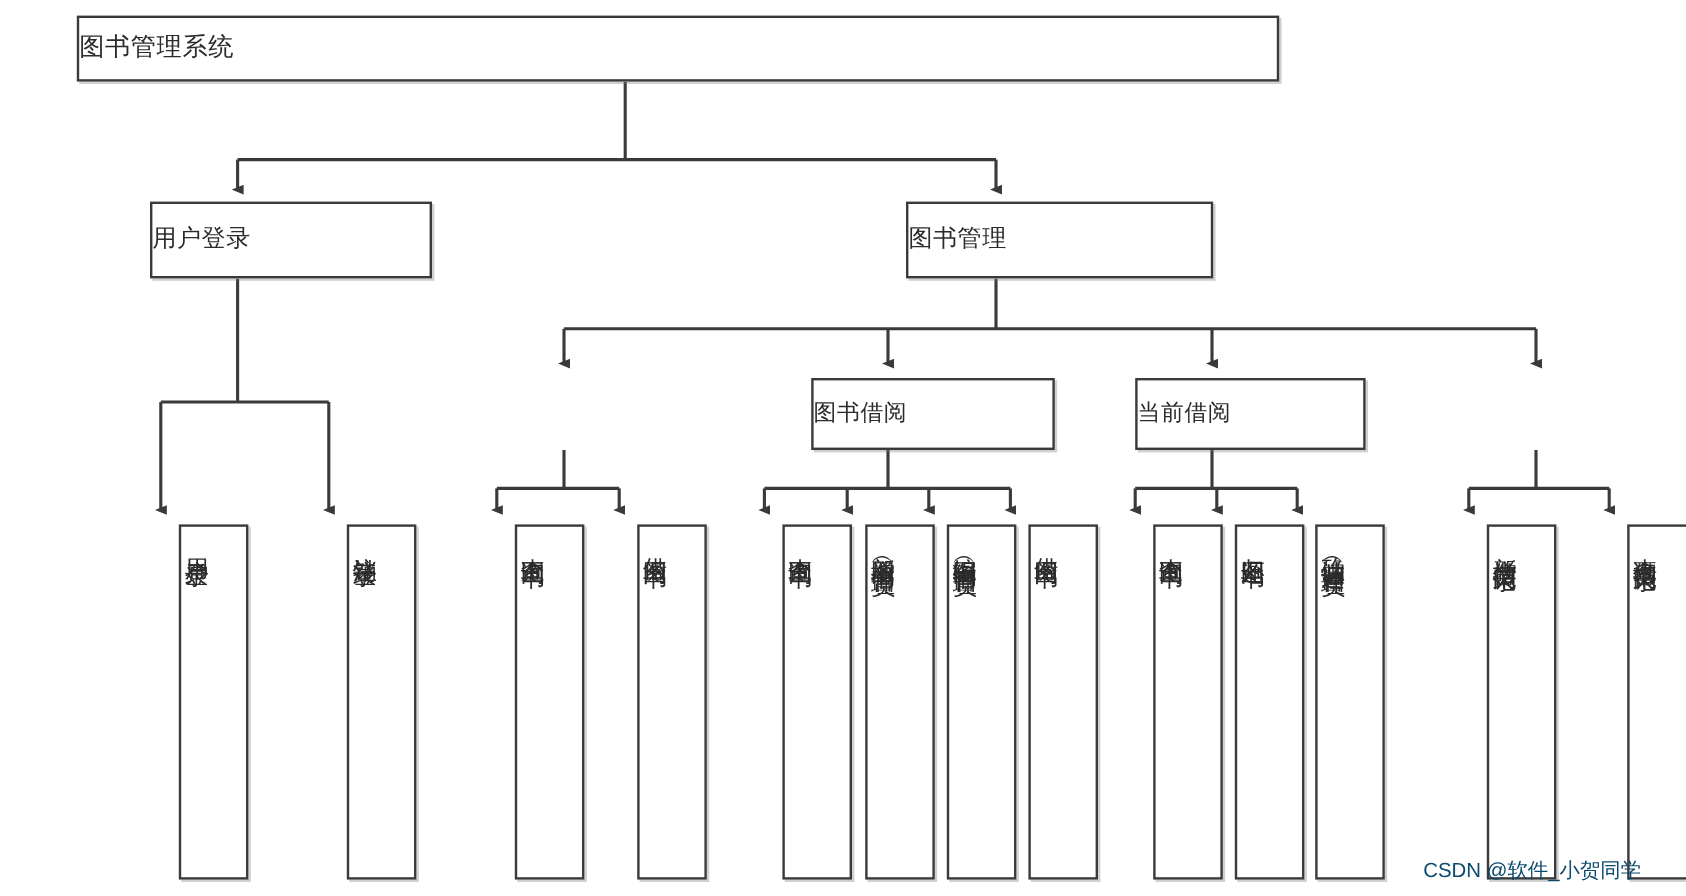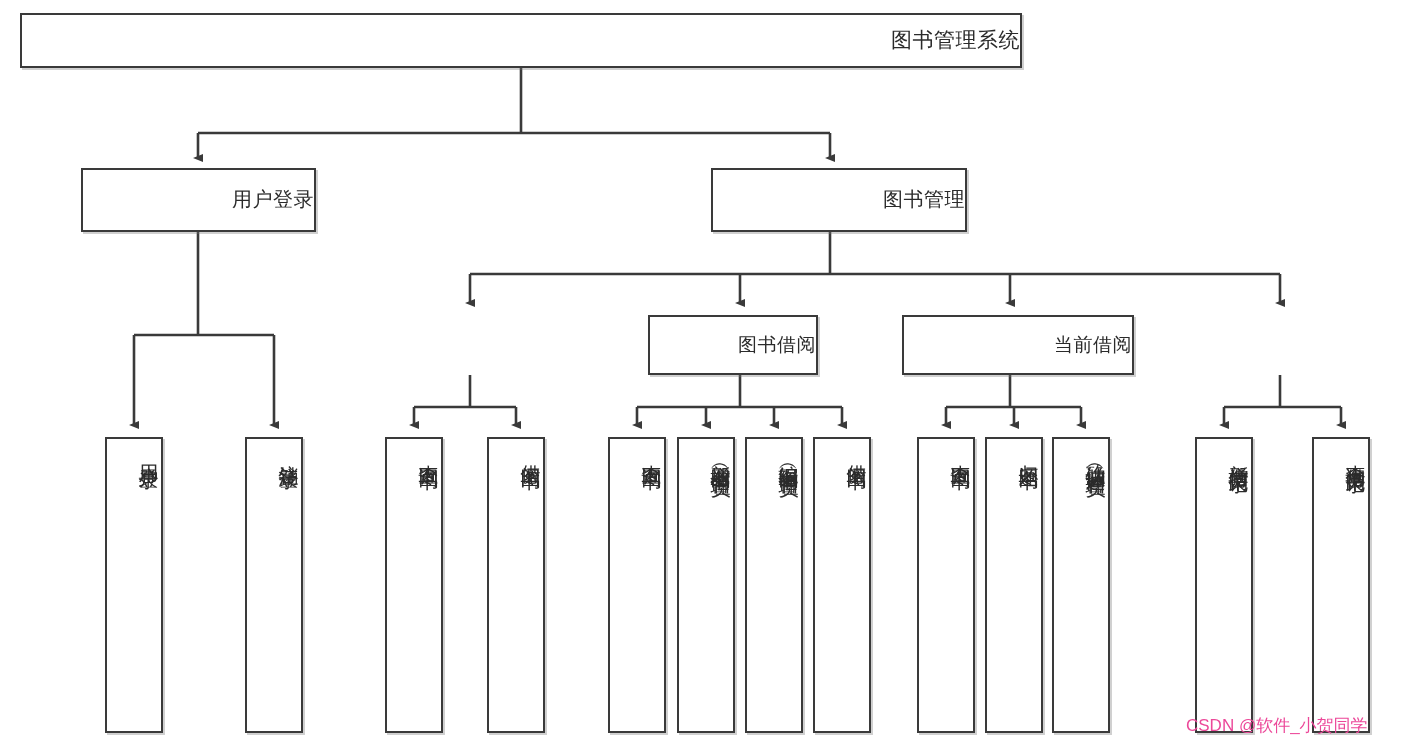--- a/index.html
+++ b/index.html
@@ -25,24 +25,25 @@
     height: 747px;
     pointer-events: none;
   }
   .node {
     position: absolute;
     box-sizing: border-box;
     background: #ffffff;
     border: 2px solid #3a3a3a;
     display: flex;
     align-items: center;
-    justify-content: flex-end;
+    justify-content: flex-start;
     color: #2b2b2b;
     box-shadow: 2px 2px 0 rgba(120,120,120,0.35);
     z-index: 2;
+    margin-left: 44px;
   }
   .node .label {
     display: block;
     text-align: center;
     line-height: 1.18;
     letter-spacing: 0.5px;
   }
   .node.root .label { font-size: 21px; }
   .node.lvl2 .label { font-size: 20px; }
   .node.lvl3 .label { font-size: 19px; }
@@ -56,21 +57,21 @@
     font-size: 20px;
     line-height: 1.22;
     letter-spacing: 2px;
     white-space: nowrap;
   }
   .watermark {
     position: absolute;
     left: 1186px;
     top: 714px;
     font-size: 17px;
-    color: #ec4899;
+    color: #0c4a6e;
     white-space: nowrap;
     z-index: 3;
   }
 </style>
 </head>
 <body>
 
 <div id="canvas">
 
   <svg id="edges" viewBox="0 0 1405 747" xmlns="http://www.w3.org/2000/svg">
@@ -127,24 +128,24 @@
     <span class="label">图书管理系统</span>
   </div>
 
   <div class="node lvl2" style="left:81px; top:168px; width:235px; height:64px;">
     <span class="label">用户登录</span>
   </div>
   <div class="node lvl2" style="left:711px; top:168px; width:256px; height:64px;">
     <span class="label">图书管理</span>
   </div>
 
-  <div class="node lvl3" style="left:648px; top:315px; width:170px; height:60px;">
+  <div class="node lvl3" style="left:632px; top:315px; width:203px; height:60px;font-family:Liberation Mono, monospace;">
     <span class="label">图书借阅</span>
   </div>
-  <div class="node lvl3" style="left:902px; top:315px; width:232px; height:60px;">
+  <div class="node lvl3" style="left:902px; top:315px; width:192px; height:60px;">
     <span class="label">当前借阅</span>
   </div>
 
   <div class="node leaf" style="left:105px; top:437px; width:58px; height:296px;">
     <span class="label">用户登录</span>
   </div>
   <div class="node leaf" style="left:245px; top:437px; width:58px; height:296px;">
     <span class="label">注销登录</span>
   </div>
   <div class="node leaf" style="left:385px; top:437px; width:58px; height:296px;">

